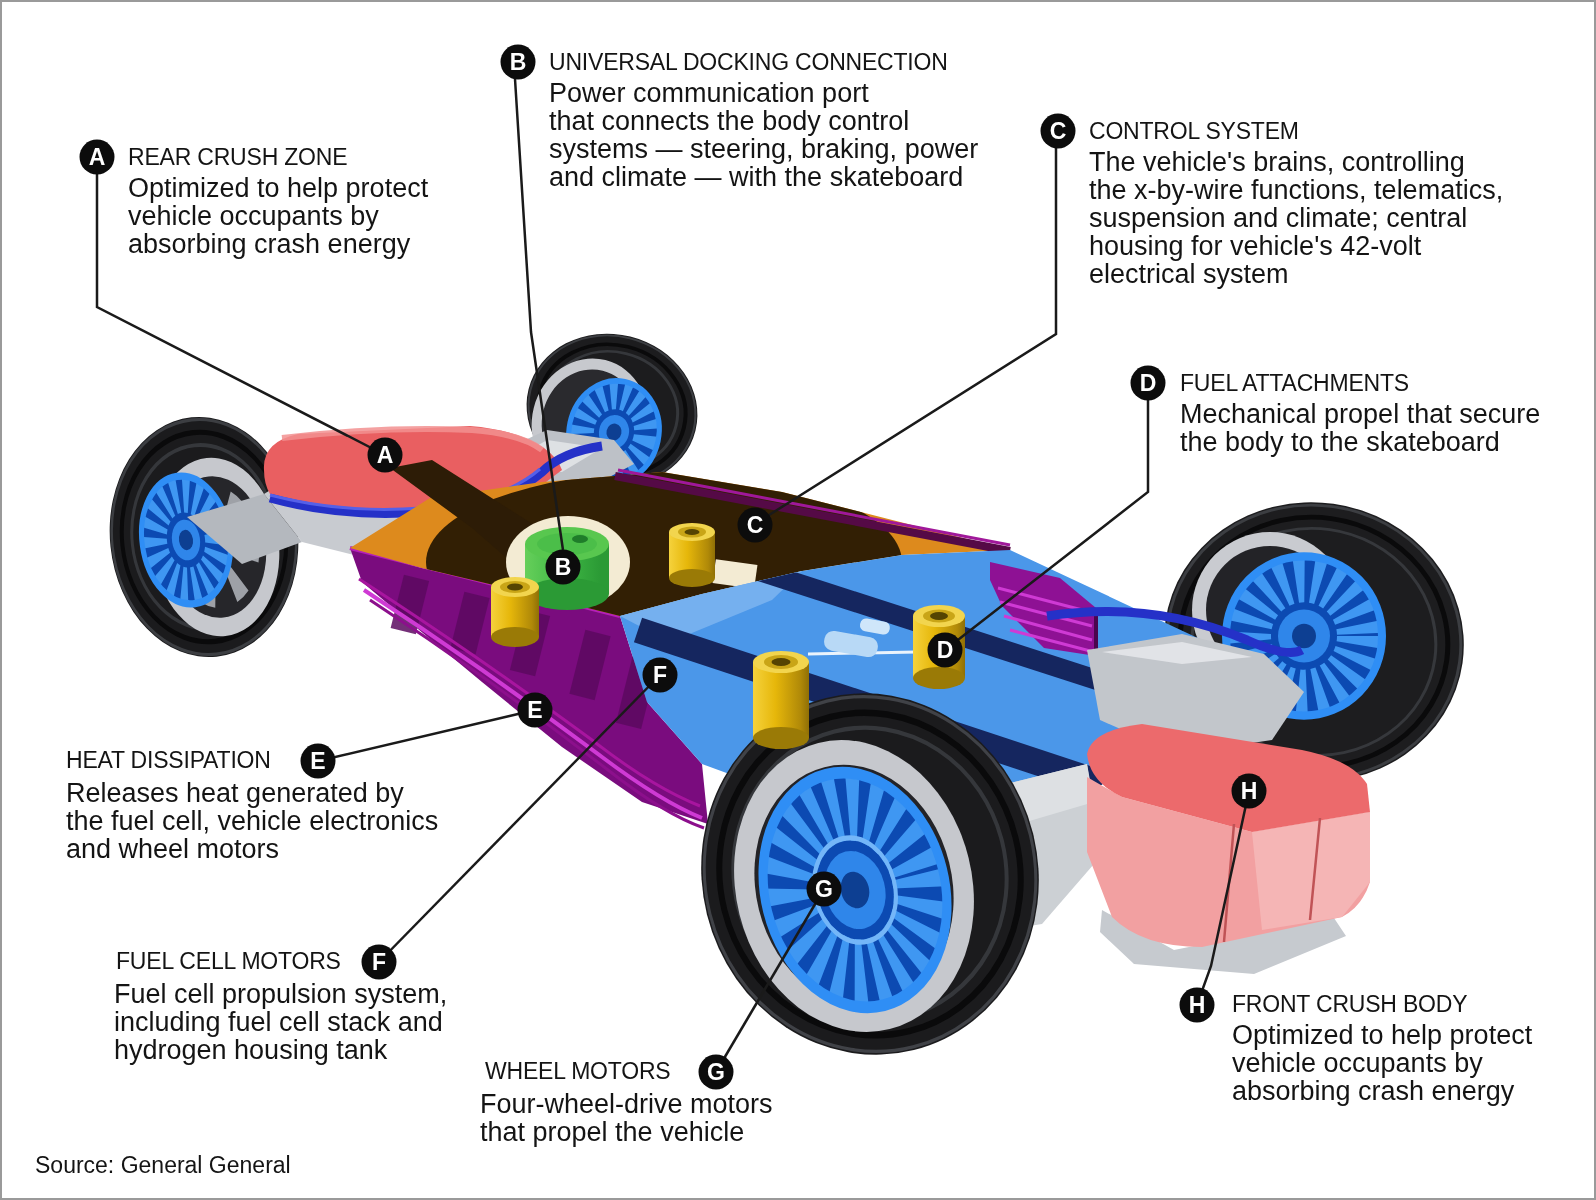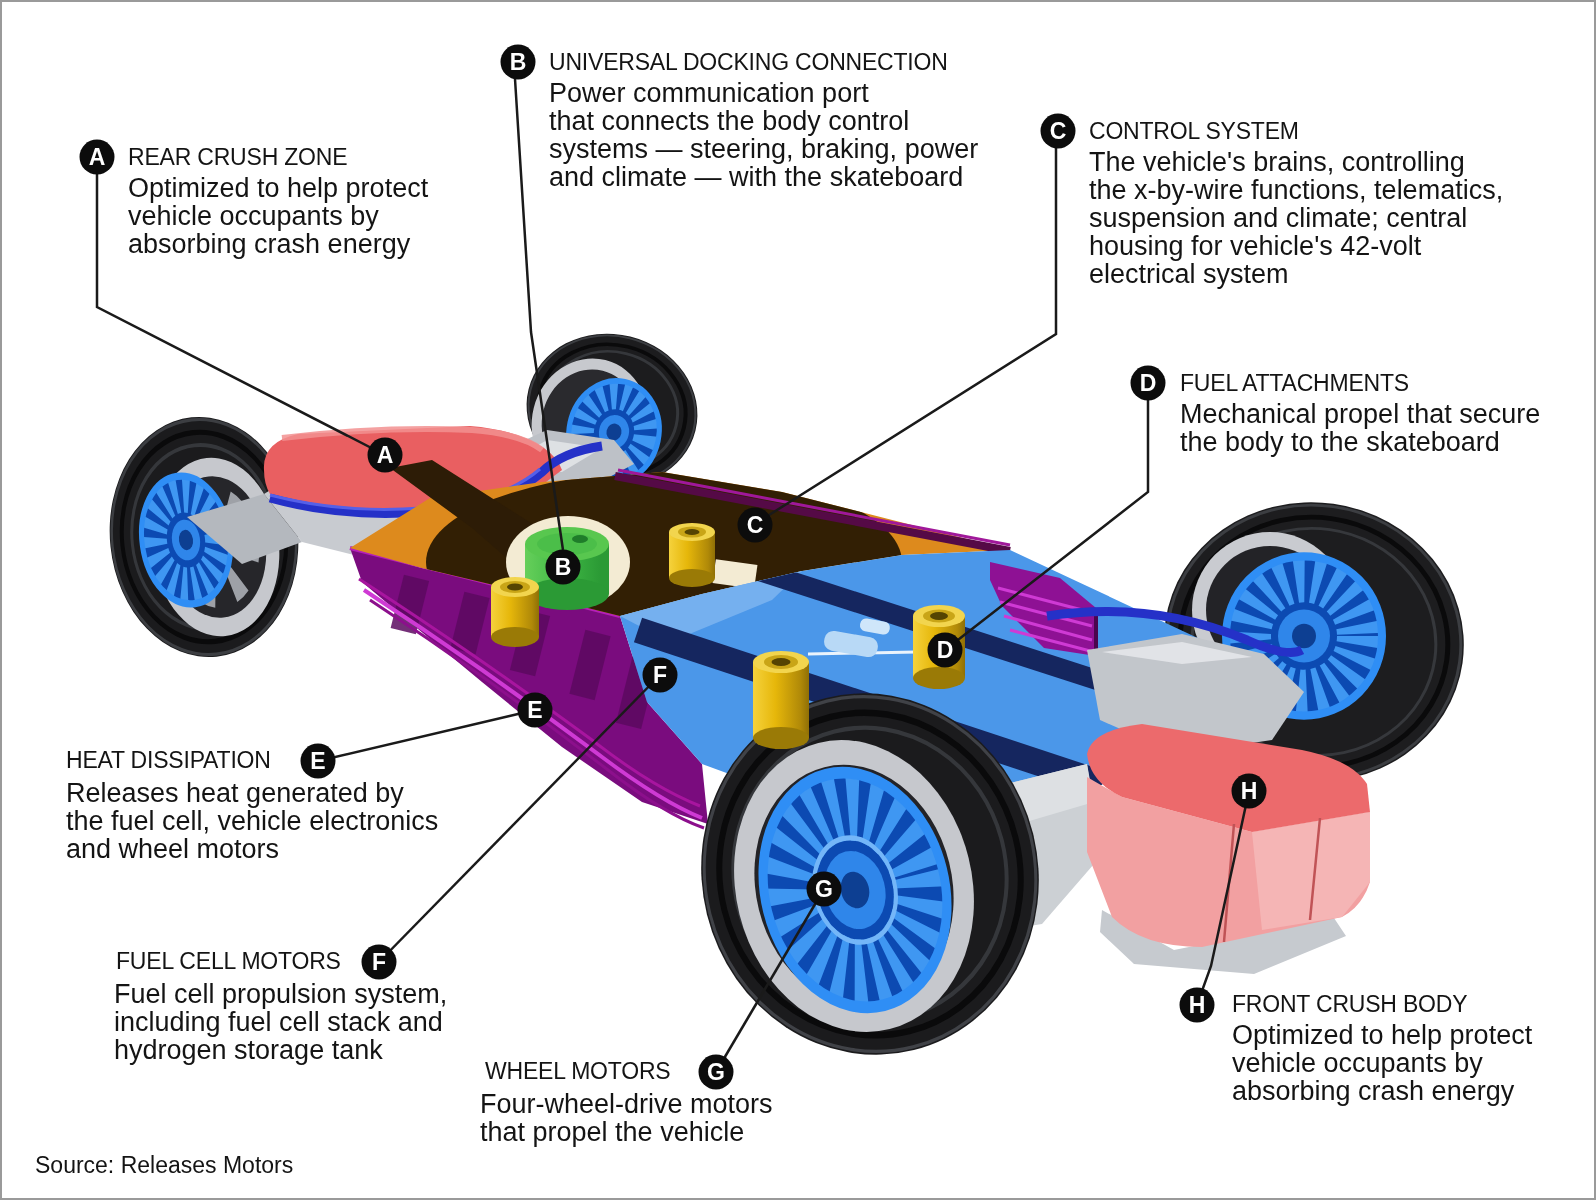--- a/index.html
+++ b/index.html
@@ -309,33 +309,33 @@
   <div class="co-desc" style="left:64px;top:777px">Releases heat generated by
 the fuel cell, vehicle electronics
 and wheel motors</div>
 </div>
 
 <div>
   <div class="co-title" style="left:114px;top:946px">FUEL CELL MOTORS</div>
   <div class="badge" style="left:377px;top:960px">F</div>
   <div class="co-desc" style="left:112px;top:978px">Fuel cell propulsion system,
 including fuel cell stack and
-hydrogen storage tank</div>
+hydrogen housing tank</div>
 </div>
 
 <div>
   <div class="co-title" style="left:483px;top:1056px">WHEEL MOTORS</div>
   <div class="badge" style="left:714px;top:1070px">G</div>
   <div class="co-desc" style="left:478px;top:1088px">Four-wheel-drive motors
 that propel the vehicle</div>
 </div>
 
 <div>
   <div class="badge" style="left:1195px;top:1003px">H</div>
   <div class="co-title" style="left:1230px;top:989px">FRONT CRUSH BODY</div>
   <div class="co-desc" style="left:1230px;top:1019px">Optimized to help protect
 vehicle occupants by
 absorbing crash energy</div>
 </div>
 
-<div class="source">Source: Releases Motors</div>
+<div class="source">Source: General General</div>
 
 </div>
 
 </body></html>

